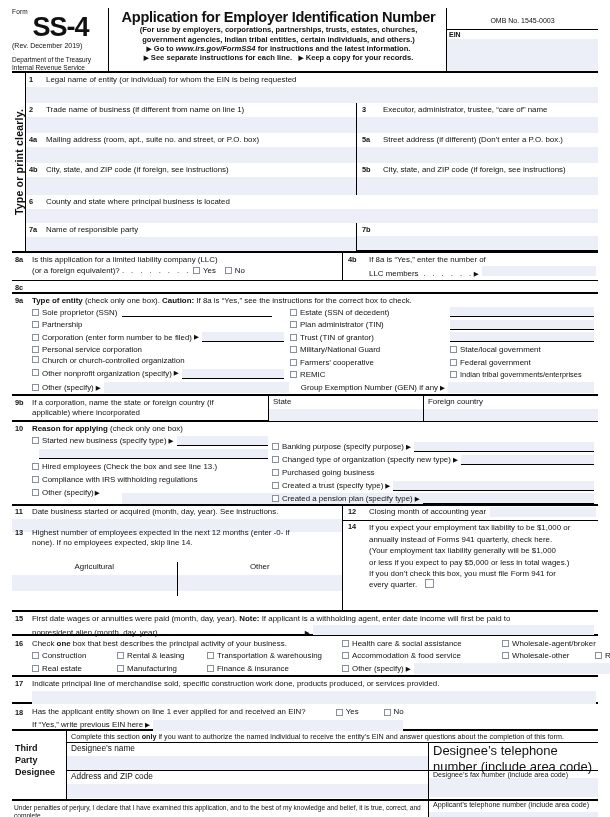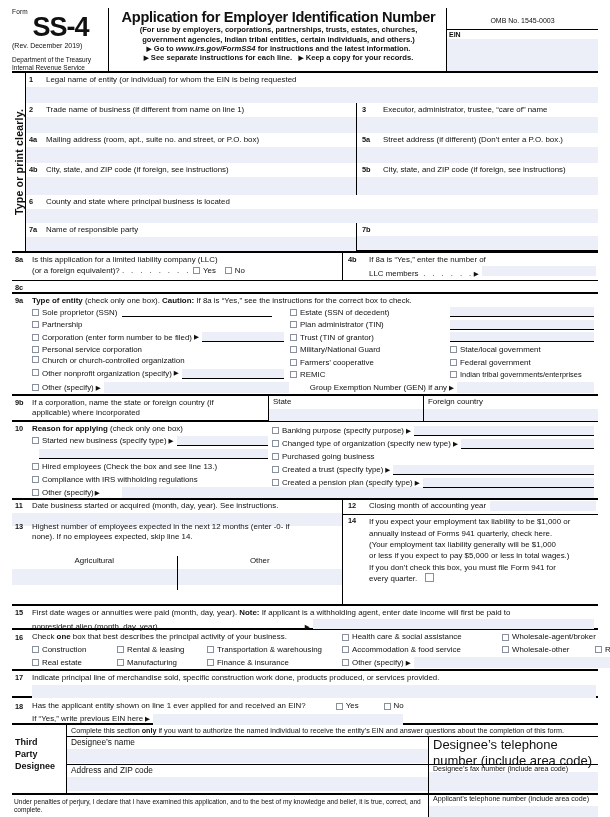--- a/index.html
+++ b/index.html
@@ -333,21 +333,21 @@
             <span>Indian tribal governments/enterprises</span>
           </div>
         </div>
       </div>
 
       <div style="display:flex;padding-left:20px;align-items:center;height:13px">
         <span class="cb"></span>
         <span class="lab">Other (specify)</span>
         <span class="arrow" style="margin-left:2px">▶</span>
         <span class="shade" style="width:185px;height:11px;margin-left:3px"></span>
-        <span class="lab" style="margin-left:21px">Group Exemption Number (GEN) if any</span>
+        <span class="lab" style="margin-left:12px">Group Exemption Number (GEN) if any</span>
         <span class="arrow" style="margin-left:2px">▶</span>
         <span class="shade grow" style="height:11px;margin-left:3px;margin-right:4px"></span>
       </div>
     </div>
   </div>
 
   <div class="frow" style="height:26px;border-bottom:2px solid #000">
     <div class="cell" style="width:256px">
       <div class="cellbody">
         <div class="num">9b</div>
@@ -395,21 +395,21 @@
             <span class="cb"></span>
             <span>Compliance with IRS withholding regulations</span>
           </div>
           <div class="lab" style="height:13px;display:flex;align-items:center;padding-left:20px">
             <span class="cb"></span>
             <span>Other (specify)</span>
             <span class="arrow" style="margin-left:1px">▶</span>
           </div>
         </div>
 
-        <div style="flex:1;padding-top:1px">
+        <div style="flex:1;padding-top:17px">
           <div class="lab" style="height:13px;display:flex;align-items:center">
             <span class="cb"></span>
             <span>Banking purpose (specify purpose)</span>
             <span class="arrow" style="margin-left:2px">▶</span>
             <span class="shade" style="flex:1;border-bottom:1px solid #000;height:10px;margin-left:3px;margin-right:4px"></span>
           </div>
           <div class="lab" style="height:13px;display:flex;align-items:center">
             <span class="cb"></span>
             <span>Changed type of organization (specify new type)</span>
             <span class="arrow" style="margin-left:2px">▶</span>

